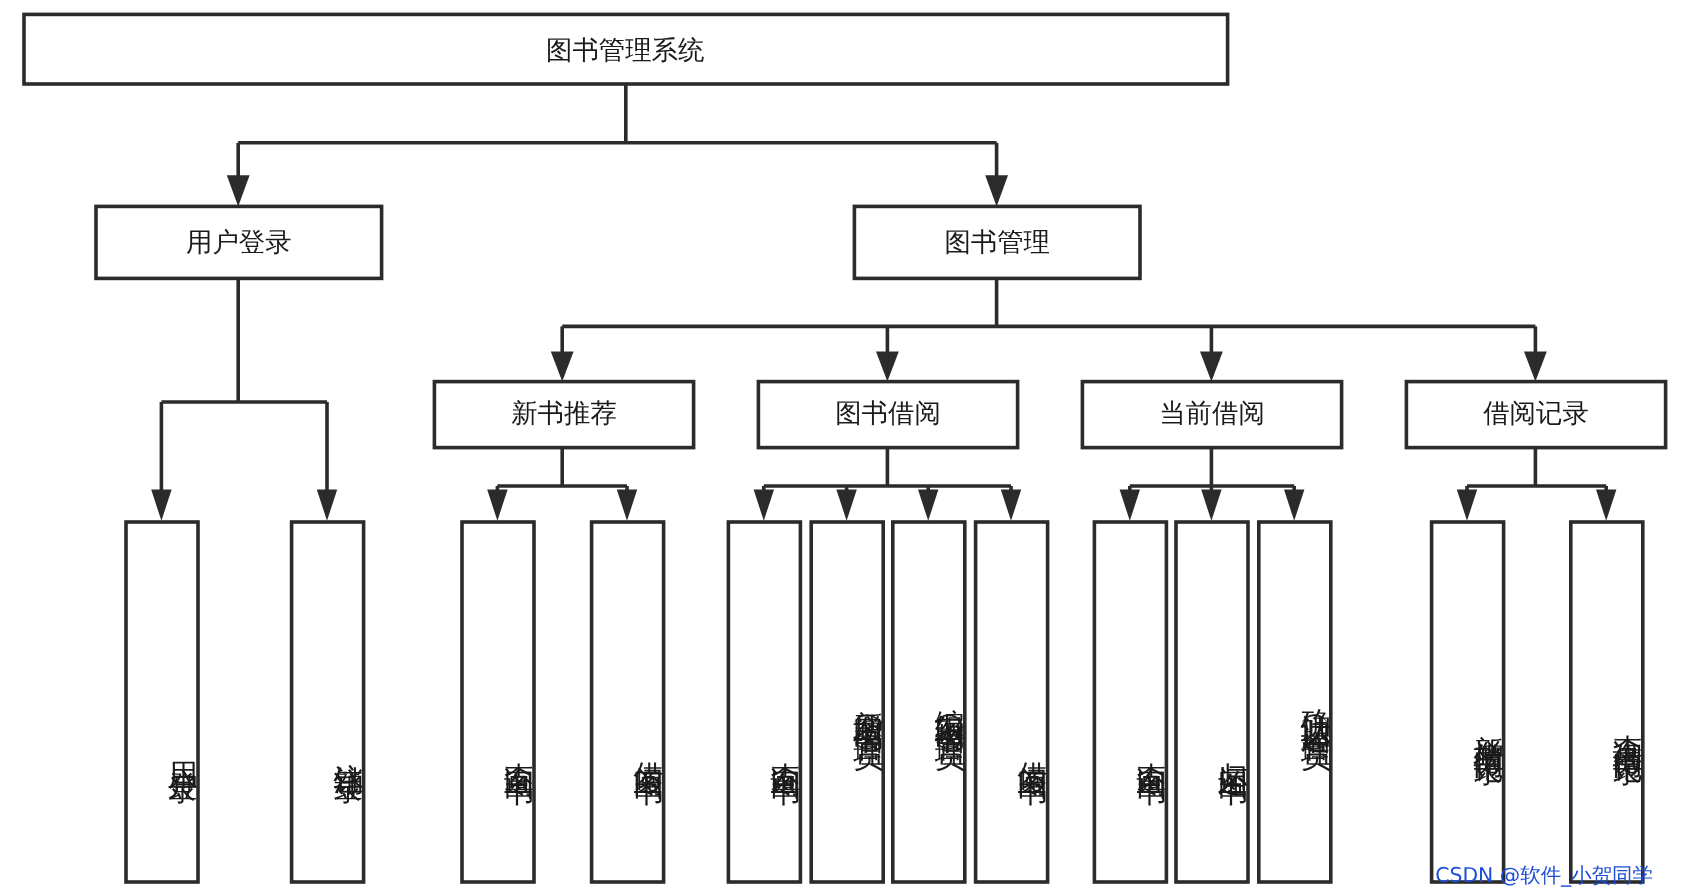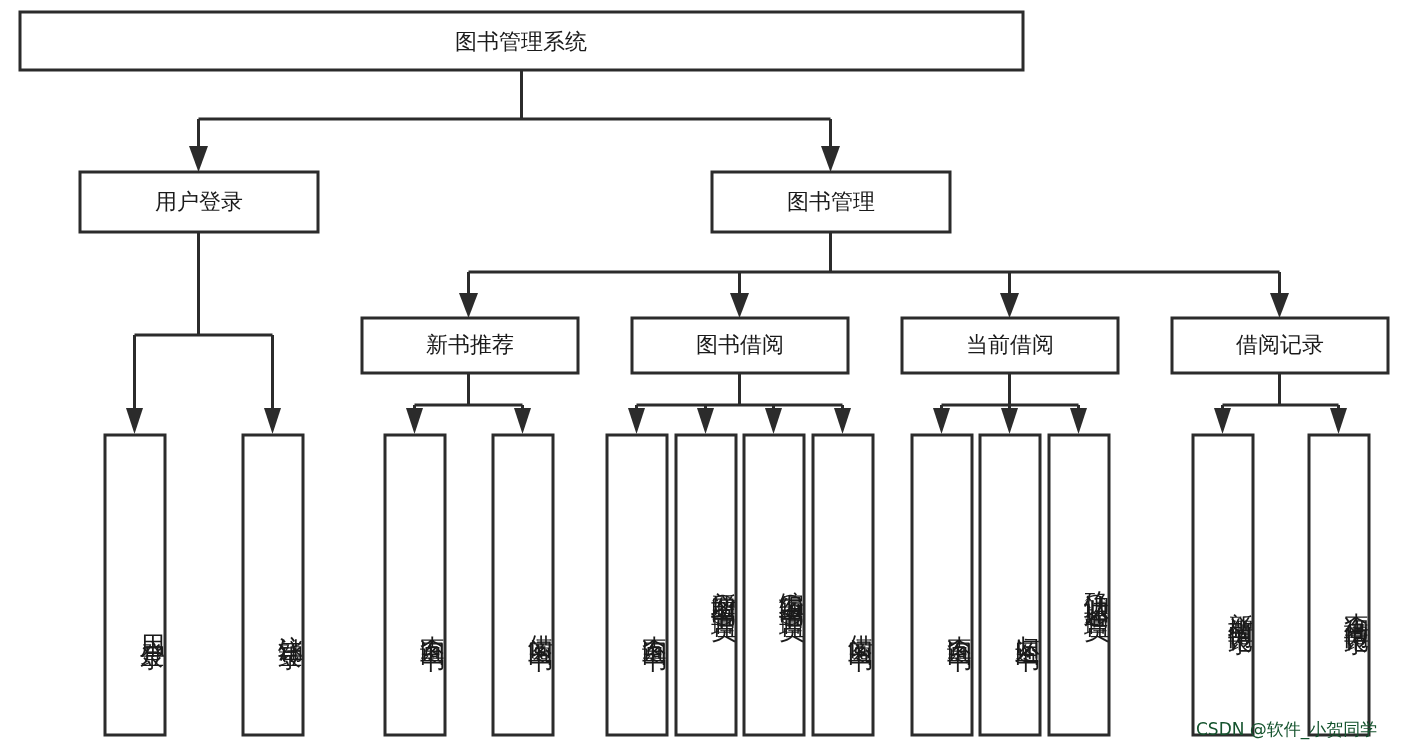--- a/index.html
+++ b/index.html
@@ -60,21 +60,21 @@
     display: flex;
     align-items: flex-start;
     justify-content: center;
     white-space: nowrap;
     pointer-events: none;
   }
   .watermark {
     position: absolute;
     font-family: "DejaVu Sans", "Liberation Sans", sans-serif;
     font-size: 17px;
-    color: #14532d;
+    color: #1d4ed8;
     white-space: nowrap;
   }
 </style>
 </head>
 <body>
 
 <div id="diagram-root">
 
   <svg class="tree-canvas" viewBox="0 0 1405 747" xmlns="http://www.w3.org/2000/svg">
 

